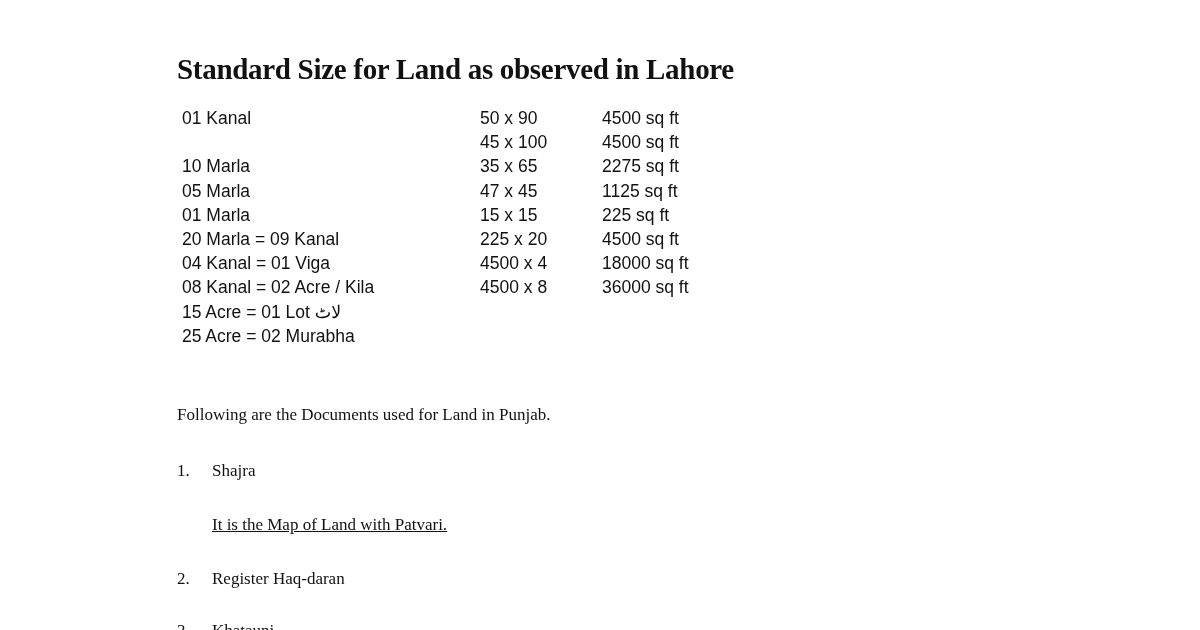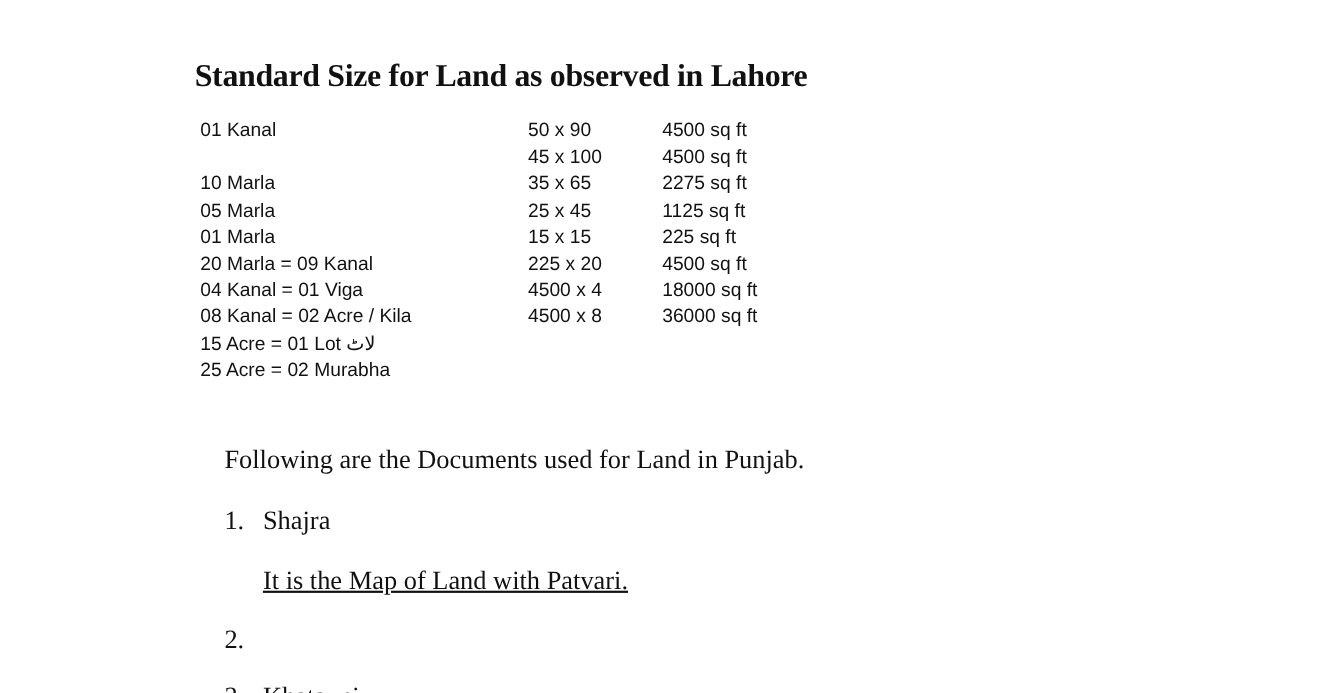--- a/index.html
+++ b/index.html
@@ -3,21 +3,21 @@
 <meta charset="utf-8">
 <style>
   html, body { margin:0; padding:0; }
   body { width:1200px; height:630px; background:#ffffff; overflow:hidden; position:relative; color:#111; }
   .title { position:absolute; left:177px; top:53px; font-family:"Liberation Serif", serif; font-weight:bold; font-size:29px; letter-spacing:-0.3px; white-space:nowrap; }
   .tbl { position:absolute; left:182px; top:106px; font-family:"Liberation Sans", sans-serif; font-size:17.5px; }
   .row { position:relative; height:24.2px; line-height:24.2px; white-space:nowrap; }
   .c1 { position:absolute; left:0; }
   .c2 { position:absolute; left:298px; }
   .c3 { position:absolute; left:420px; width:114px; text-align:left; }
-  .serif { font-family:"Liberation Serif", serif; font-size:24px; position:absolute; white-space:nowrap;margin-left:27px; }
+  .serif { font-family:"Liberation Serif", serif; font-size:17px; position:absolute; white-space:nowrap; }
   .num { position:absolute; left:0; }
   .lbl { position:absolute; left:35px; }
 </style>
 </head>
 <body>
 
 <div class="title">Standard Size for Land as observed in Lahore</div>
 
 <div class="tbl">
   <div class="row">
@@ -30,21 +30,21 @@
       <span class="c2">45 x 100</span>
       <span class="c3">4500 sq ft</span>
     </div>
   <div class="row">
       <span class="c1">10 Marla</span>
       <span class="c2">35 x 65</span>
       <span class="c3">2275 sq ft</span>
     </div>
   <div class="row">
       <span class="c1">05 Marla</span>
-      <span class="c2">25 x 45</span>
+      <span class="c2">47 x 45</span>
       <span class="c3">1125 sq ft</span>
     </div>
   <div class="row">
       <span class="c1">01 Marla</span>
       <span class="c2">15 x 15</span>
       <span class="c3">225 sq ft</span>
     </div>
   <div class="row">
       <span class="c1">20 Marla = 09 Kanal</span>
       <span class="c2">225 x 20</span>
@@ -75,18 +75,19 @@
 <div class="serif" style="left:177px; top:405px;">Following are the Documents used for Land in Punjab.</div>
 
 <div class="serif" style="left:177px; top:461px; width:400px; height:26px;">
   <span class="num">1.</span>
   <span class="lbl">Shajra</span>
 </div>
 <div class="serif" style="left:212px; top:515px;text-decoration:underline;">It is the Map of Land with Patvari.</div>
 
 <div class="serif" style="left:177px; top:569px; width:400px; height:26px;">
   <span class="num">2.</span>
+  <span class="lbl">Register Haq-daran</span>
 </div>
 
 <div class="serif" style="left:177px; top:621px; width:400px; height:26px;">
   <span class="num">3.</span>
   <span class="lbl">Khatauni</span>
 </div>
 
 </body></html>

